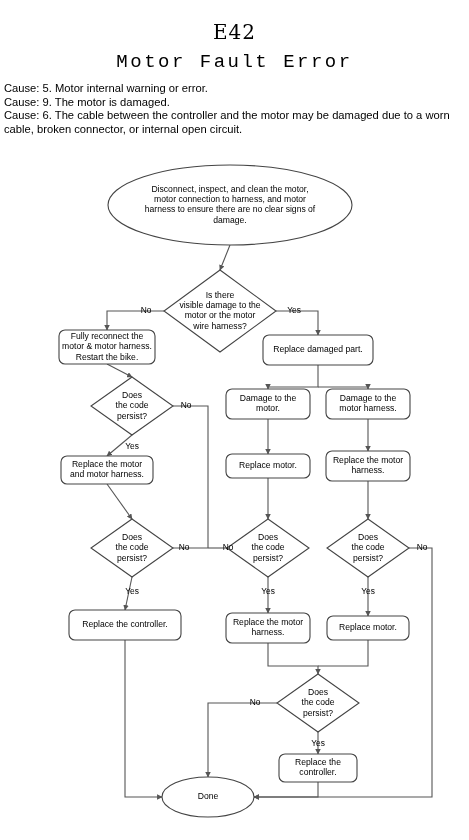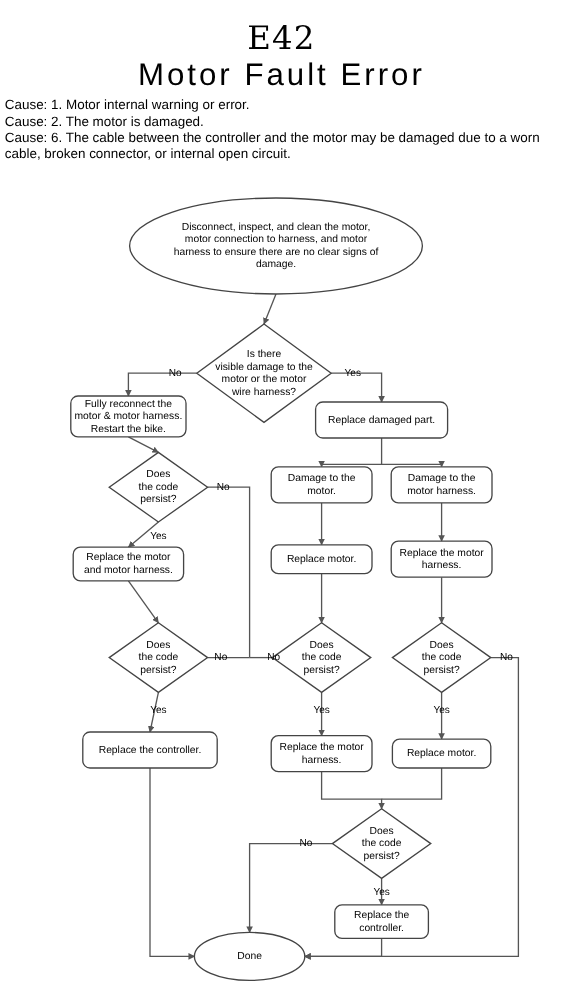--- a/index.html
+++ b/index.html
@@ -1,42 +1,42 @@
 <!DOCTYPE html>
 <html><head>
 <meta charset="utf-8">
 <style>
   html,body{margin:0;padding:0;background:#ffffff;}
   body{width:469px;height:840px;overflow:hidden;
        font-family:"Liberation Sans", sans-serif;color:#000;}
   #root{position:relative;width:469px;height:840px;}
   .title-wrap{text-align:center;padding-top:18px;}
-  .t1{font-family:"DejaVu Serif", serif;font-size:27px;line-height:29px;letter-spacing:1px;}
-  .t2{font-family:Liberation Sans, sans-serif;font-size:26px;line-height:31px;letter-spacing:2.5px;}
+  .t1{font-family:"DejaVu Serif", serif;font-size:20px;line-height:29px;letter-spacing:1px;}
+  .t2{font-family:Liberation Mono, monospace;font-size:19px;line-height:31px;letter-spacing:2.5px;}
   .causes{margin:4px 4px 0 4px;font-size:11.2px;line-height:13.6px;}
   .causes div{white-space:normal;}
   svg{position:absolute;left:0;top:0;}
   .node{fill:#ffffff;stroke:#444444;stroke-width:1.1;}
   .edge{stroke:#555555;stroke-width:1.1;fill:none;}
   .lbl{font-family:"Liberation Sans", sans-serif;font-size:8.6px;fill:#000;text-anchor:middle;dominant-baseline:middle;}
   .elbl{font-family:"Liberation Sans", sans-serif;font-size:8.4px;fill:#000;text-anchor:middle;dominant-baseline:middle;}
 </style>
 </head>
 <body>
 
 <div id="root">
 
   <div class="title-wrap">
     <div class="t1">E42</div>
     <div class="t2">Motor Fault Error</div>
   </div>
 
   <div class="causes">
-    <div>Cause: 1. Motor internal warning or error.</div>
-    <div>Cause: 2. The motor is damaged.</div>
+    <div>Cause: 5. Motor internal warning or error.</div>
+    <div>Cause: 9. The motor is damaged.</div>
     <div>Cause: 6. The cable between the controller and the motor may be damaged due to a worn cable, broken connector, or internal open circuit.</div>
   </div>
 
   <svg id="chart" width="469" height="840" viewBox="0 0 469 840">
     <defs>
       <marker id="arrow" viewBox="0 0 10 10" refX="9" refY="5" markerWidth="5" markerHeight="5" orient="auto-start-reverse">
         <path d="M 0 0 L 10 5 L 0 10 z" fill="#555555"></path>
       </marker>
     </defs>
     <g id="edges">

